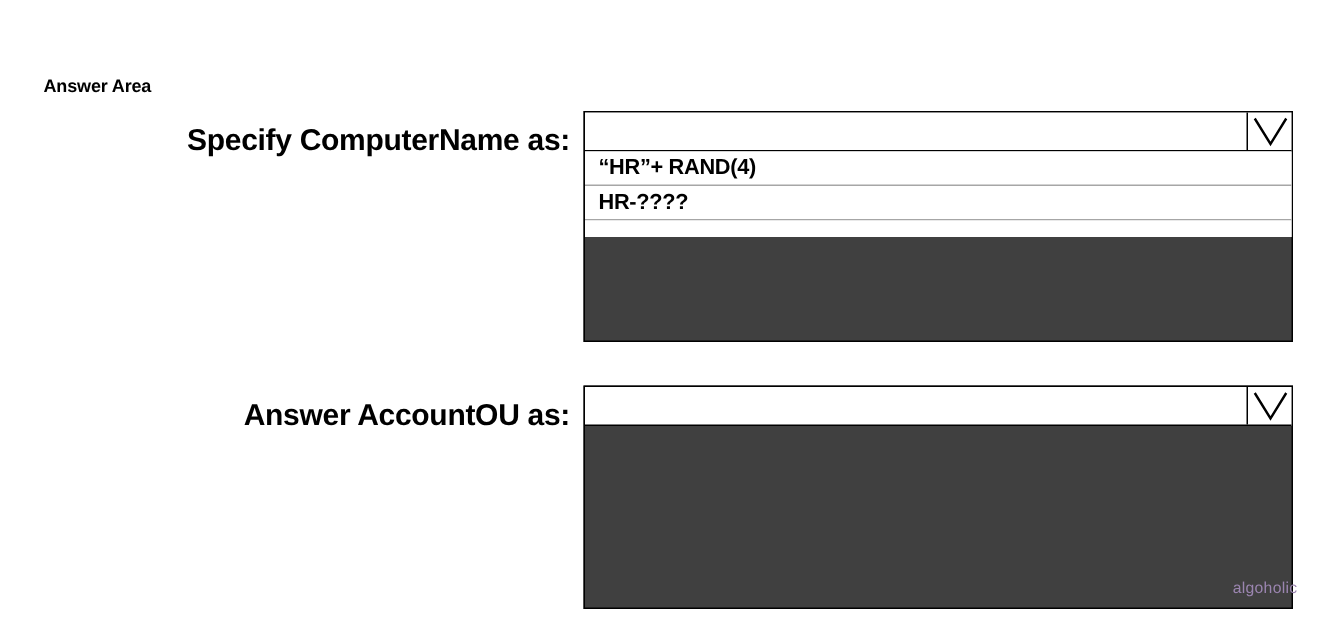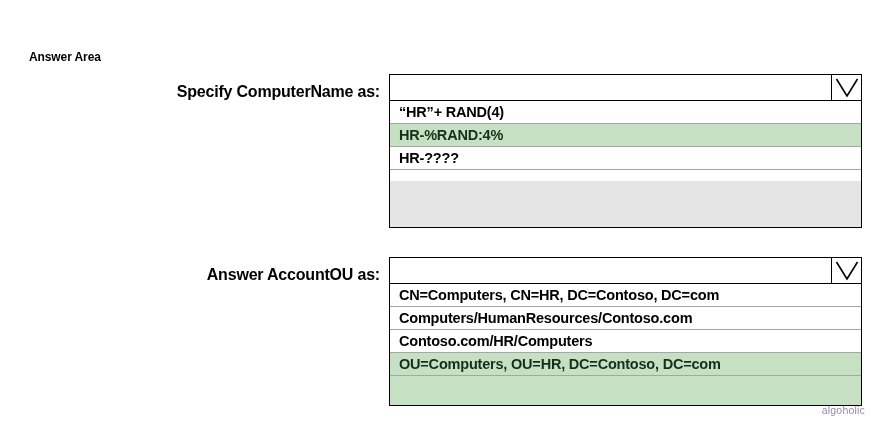--- a/index.html
+++ b/index.html
@@ -28,33 +28,33 @@
   }
 
   
   .field-group {
     position: absolute;
   }
   .field-label {
     position: absolute;
     right: 100%;
     margin-right: 9px;
-    font-size: 16px;
+    font-size: 20px;
     font-weight: bold;
     letter-spacing: -0.2px;
     white-space: nowrap;
   }
 
   
   .combo {
     position: absolute;
     left: 0;
     top: 0;
     border: 1.5px solid #000000;
-    background: #e5e5e5;
+    background: #404040;
     box-sizing: border-box;
   }
   .combo-field {
     position: relative;
     height: 26px;
     border-bottom: 1.5px solid #000000;
     background: #ffffff;
     box-sizing: border-box;
   }
   .combo-value {
@@ -111,21 +111,21 @@
     background: #ffffff;
   }
   .list-filler.selected-fill {
     background: #c5e0c3;
   }
 
   
   .watermark {
     position: absolute;
     right: 19px;
-    top: 404px;
+    top: 386px;
     font-size: 10.5px;
     color: #9b85b0;
     letter-spacing: 0.2px;
     white-space: nowrap;
   }
 </style>
 </head>
 <body>
 
 <div class="answer-area-label">Answer Area</div>
@@ -140,21 +140,20 @@
       <span class="combo-value"></span>
       <span class="combo-arrow-cell">
         <svg width="24" height="20" viewBox="0 0 24 20" aria-hidden="true">
           <polyline points="1.5,1 12,18 22.5,1" fill="none" stroke="#000000" stroke-width="1.6"></polyline>
         </svg>
       </span>
     </div>
 
     <div class="combo-list" id="list-0">
         <div class="combo-option">“HR”+ RAND(4)</div>
-        <div class="combo-option selected">HR-%RAND:4%</div>
         <div class="combo-option">HR-????</div>
         <div class="list-filler" style="height: 11px;"></div>
       </div>
   </div>
 </div>
 
 <div class="field-group" id="field-1" style="left:389px; top:257px; width:473px; height:149px;">
 
   <div class="field-label" style="top:9px;">Answer AccountOU as:</div>
 
@@ -162,23 +161,16 @@
 
     <div class="combo-field">
       <span class="combo-value"></span>
       <span class="combo-arrow-cell">
         <svg width="24" height="20" viewBox="0 0 24 20" aria-hidden="true">
           <polyline points="1.5,1 12,18 22.5,1" fill="none" stroke="#000000" stroke-width="1.6"></polyline>
         </svg>
       </span>
     </div>
 
-    <div class="combo-list" id="list-1">
-        <div class="combo-option">CN=Computers, CN=HR, DC=Contoso, DC=com</div>
-        <div class="combo-option">Computers/HumanResources/Contoso.com</div>
-        <div class="combo-option">Contoso.com/HR/Computers</div>
-        <div class="combo-option selected">OU=Computers, OU=HR, DC=Contoso, DC=com</div>
-        <div class="list-filler selected-fill" style="height: 29px;"></div>
-      </div>
   </div>
 </div>
 
 <div class="watermark">algoholic</div>
 
 </body></html>

